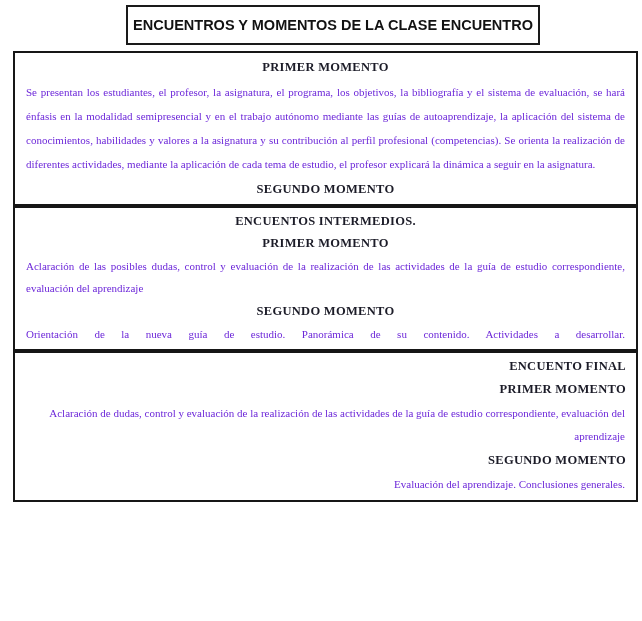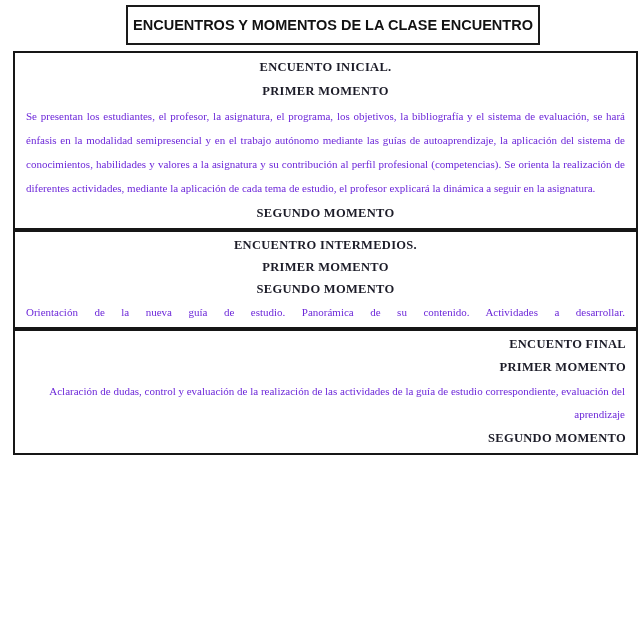--- a/index.html
+++ b/index.html
@@ -76,33 +76,34 @@
 </head>
 <body>
 
 <div class="title-box">
   <span class="title-text">ENCUENTROS Y MOMENTOS DE LA CLASE ENCUENTRO</span>
 </div>
 
 <div class="sections">
 
   <section class="box box-1">
-    <h2 class="sec-heading">ENCUENTO INICIAL.</h2>
     <h3 class="moment-label">PRIMER MOMENTO</h3>
     <p class="body-text">Se presentan los estudiantes, el profesor, la asignatura, el programa, los objetivos, la bibliografía y el sistema de evaluación, se hará énfasis en la modalidad semipresencial y en el trabajo autónomo mediante las guías de autoaprendizaje, la aplicación del sistema de conocimientos, habilidades y valores a la asignatura y su contribución al perfil profesional (competencias). Se orienta la realización de diferentes actividades, mediante la aplicación de cada tema de estudio, el profesor explicará la dinámica a seguir en la asignatura.</p>
     <h3 class="moment-label">SEGUNDO MOMENTO</h3>
   </section>
 
   <section class="box box-2">
-    <h2 class="sec-heading">ENCUENTRO INTERMEDIOS.</h2>
+    <h2 class="sec-heading">ENCUENTOS INTERMEDIOS.</h2>
     <h3 class="moment-label">PRIMER MOMENTO</h3>
+    <p class="body-text">Aclaración de las posibles dudas, control y evaluación de la realización de las actividades de la guía de estudio correspondiente, evaluación del aprendizaje</p>
     <h3 class="moment-label">SEGUNDO MOMENTO</h3>
     <p class="body-text stretch-last">Orientación de la nueva guía de estudio. Panorámica de su contenido. Actividades a desarrollar.</p>
   </section>
 
   <section class="box box-3">
     <h2 class="sec-heading">ENCUENTO FINAL</h2>
     <h3 class="moment-label">PRIMER MOMENTO</h3>
     <p class="body-text">Aclaración de dudas, control y evaluación de la realización de las actividades de la guía de estudio correspondiente, evaluación del aprendizaje</p>
     <h3 class="moment-label">SEGUNDO MOMENTO</h3>
+    <p class="body-text">Evaluación del aprendizaje. Conclusiones generales.</p>
   </section>
 
 </div>
 
 </body></html>

